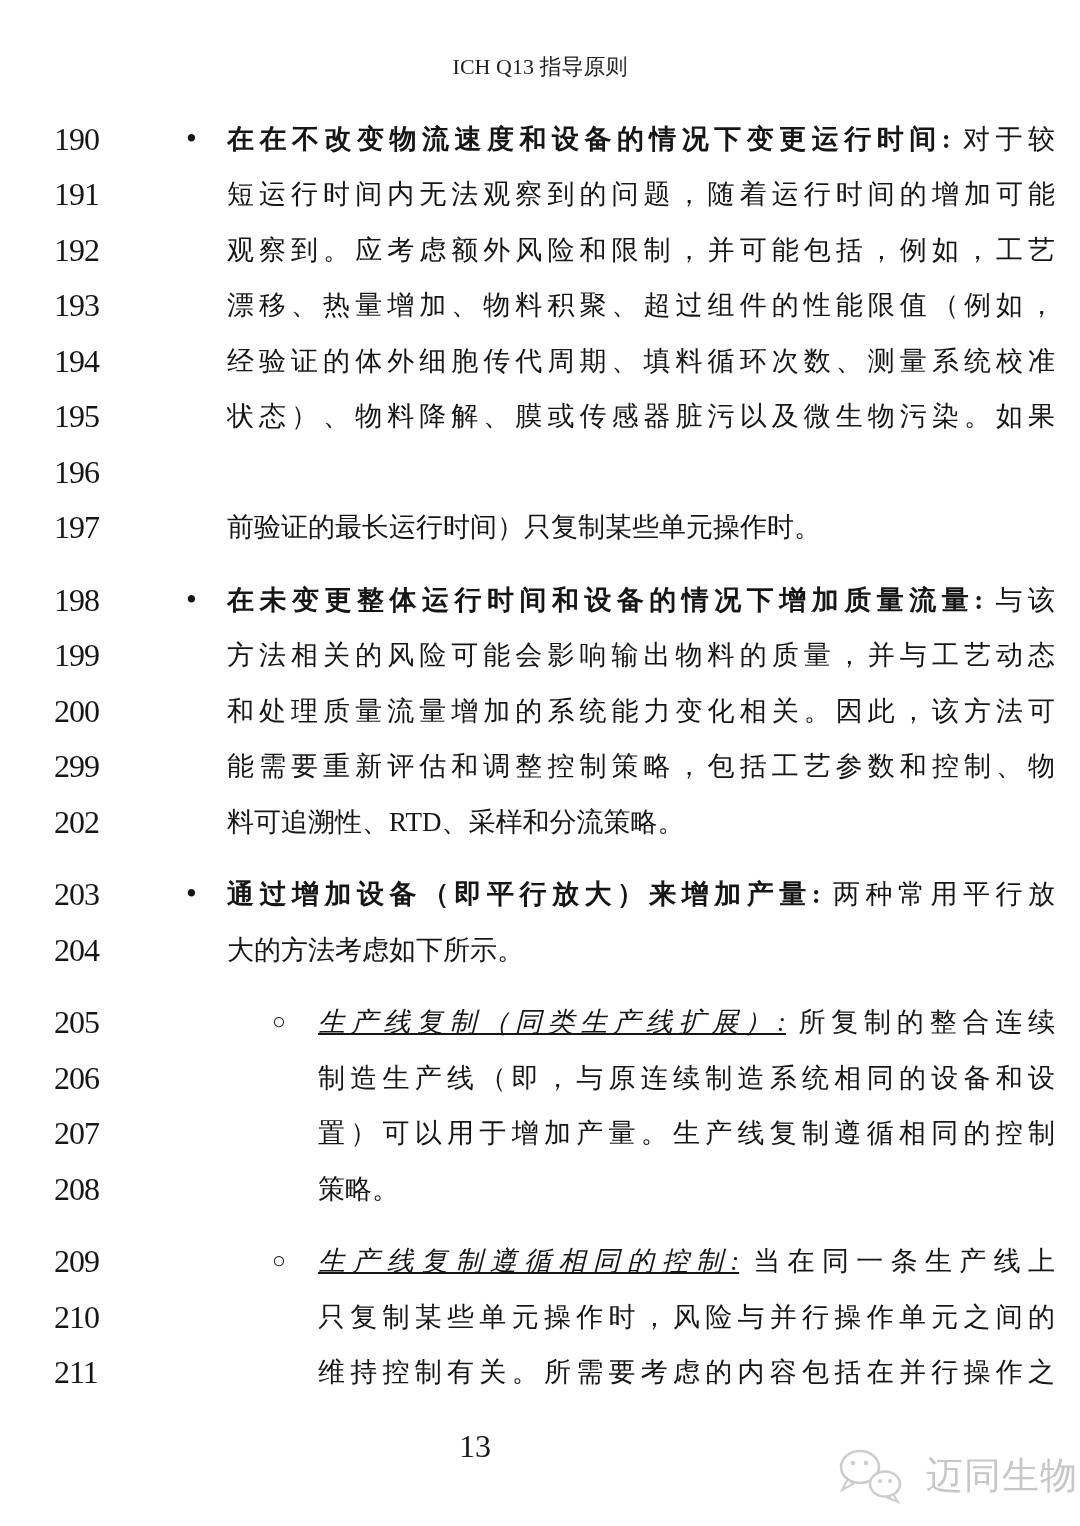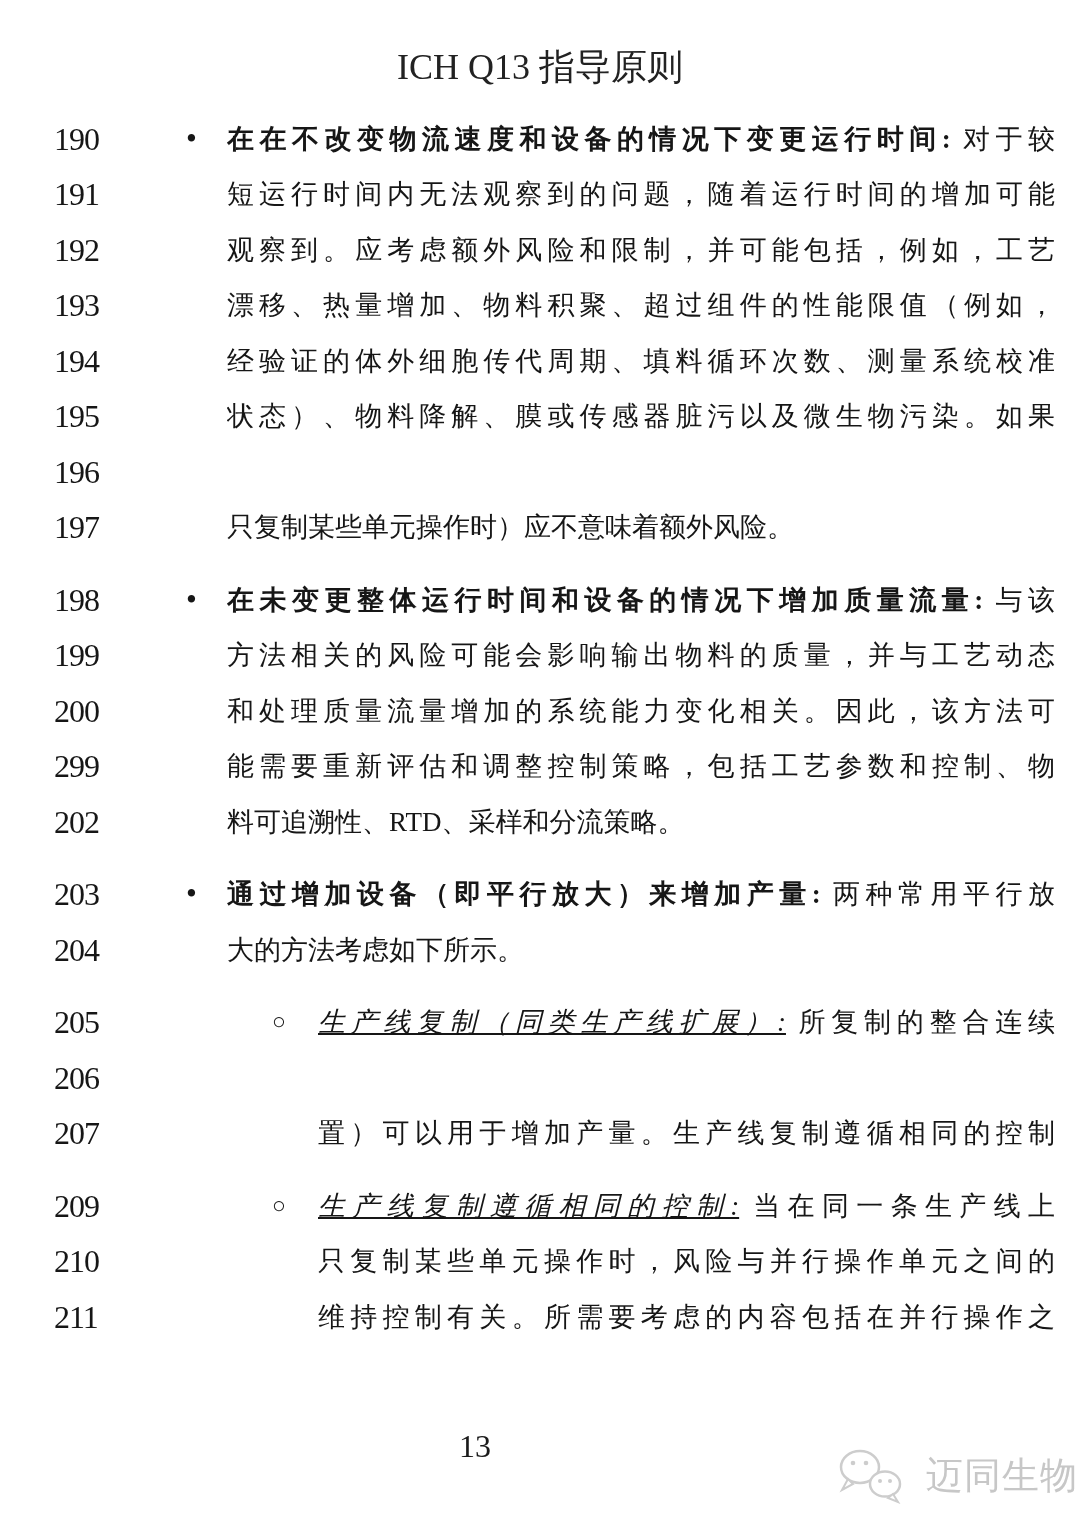--- a/index.html
+++ b/index.html
@@ -6,21 +6,21 @@
   html,body { background:#ffffff; }
   body {
     width:1080px; height:1526px;
     position:relative;
     font-family:"Liberation Serif","DejaVu Serif",serif;
     color:#1a1a1a;
     overflow:hidden;
   }
   .page-header {
     position:absolute; top:51px; left:0; width:1080px;
-    text-align:center; font-size:36px; line-height:32px;
+    text-align:center; font-size:22px; line-height:32px;
     color:#222;
   }
   .doc-body { position:absolute; top:94px; left:0; width:1029px; }
   .line { position:relative; height:55.5px; }
   .line.para-start { margin-top:17px; }
   .lnum {
     position:absolute; left:54px; top:50%; transform:translateY(-50%);
     font-size:32px; letter-spacing:-1px; color:#161616;
   }
   .marker {
@@ -86,21 +86,21 @@
     </div>
     <div class="line lvl1">
       <span class="lnum">195</span>
       <div class="ltext just"><span>状态）、物料降解、膜或传感器脏污以及微生物污染。如果</span></div>
     </div>
     <div class="line lvl1">
       <span class="lnum">196</span>
     </div>
     <div class="line lvl1">
       <span class="lnum">197</span>
-      <div class="ltext nojust"><span>只复制某些单元操作时）应不意味着额外风险。</span></div>
+      <div class="ltext nojust"><span>前验证的最长运行时间）只复制某些单元操作时。</span></div>
     </div>
     <div class="line lvl1 para-start">
       <span class="lnum">198</span>
       <span class="marker">•</span>
       <div class="ltext just"><b>在未变更整体运行时间和设备的情况下增加质量流量:</b> <span>与该</span></div>
     </div>
     <div class="line lvl1">
       <span class="lnum">199</span>
       <div class="ltext just"><span>方法相关的风险可能会影响输出物料的质量，并与工艺动态</span></div>
     </div>
@@ -125,24 +125,29 @@
       <span class="lnum">204</span>
       <div class="ltext nojust"><span>大的方法考虑如下所示。</span></div>
     </div>
     <div class="line lvl2 para-start">
       <span class="lnum">205</span>
       <span class="marker">○</span>
       <div class="ltext just"><i>生产线复制（同类生产线扩展）:</i> <span>所复制的整合连续</span></div>
     </div>
     <div class="line lvl2">
       <span class="lnum">206</span>
+      <div class="ltext just"><span>制造生产线（即，与原连续制造系统相同的设备和设</span></div>
     </div>
     <div class="line lvl2">
       <span class="lnum">207</span>
       <div class="ltext just"><span>置）可以用于增加产量。生产线复制遵循相同的控制</span></div>
+    </div>
+    <div class="line lvl2">
+      <span class="lnum">208</span>
+      <div class="ltext nojust"><span>策略。</span></div>
     </div>
     <div class="line lvl2 para-start">
       <span class="lnum">209</span>
       <span class="marker">○</span>
       <div class="ltext just"><i>生产线复制遵循相同的控制:</i> <span>当在同一条生产线上</span></div>
     </div>
     <div class="line lvl2">
       <span class="lnum">210</span>
       <div class="ltext just"><span>只复制某些单元操作时，风险与并行操作单元之间的</span></div>
     </div>

